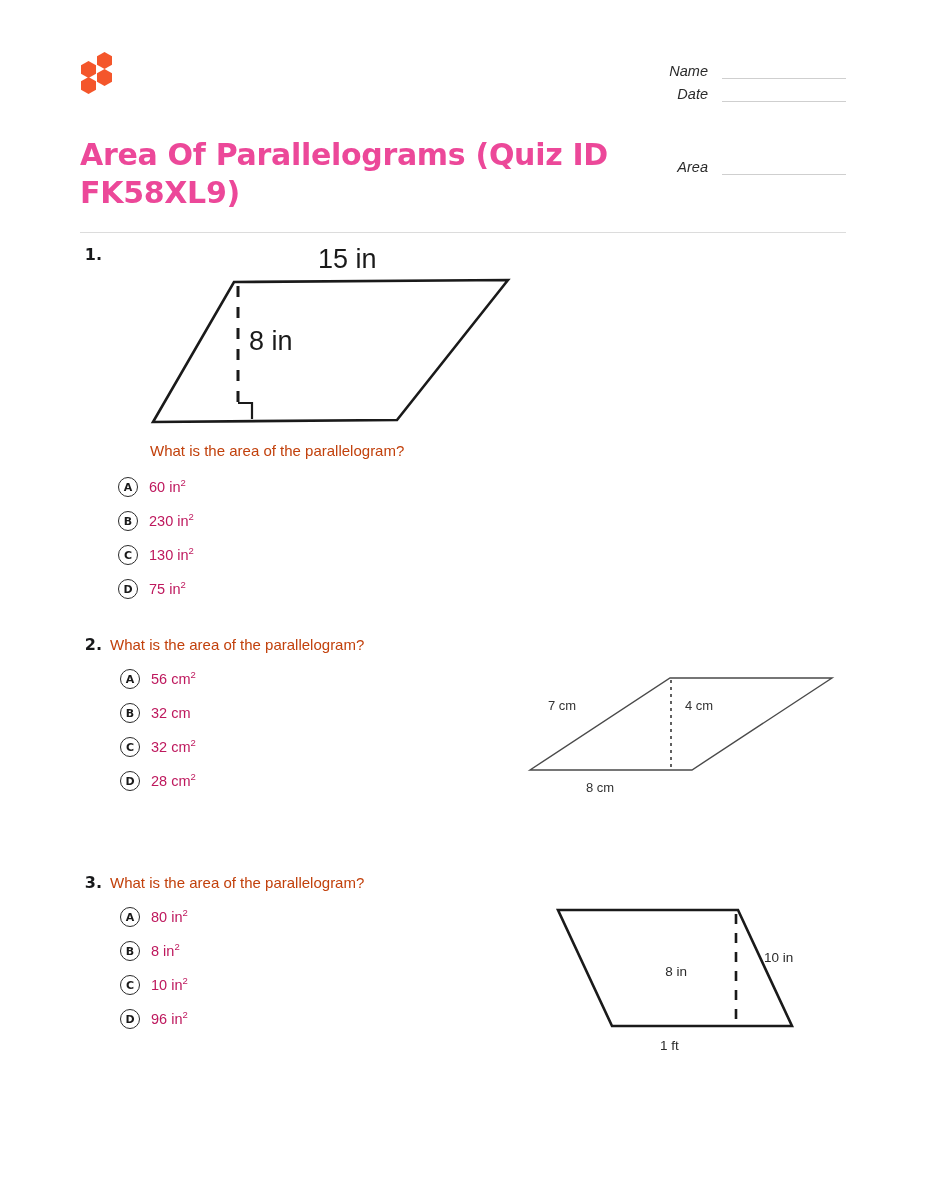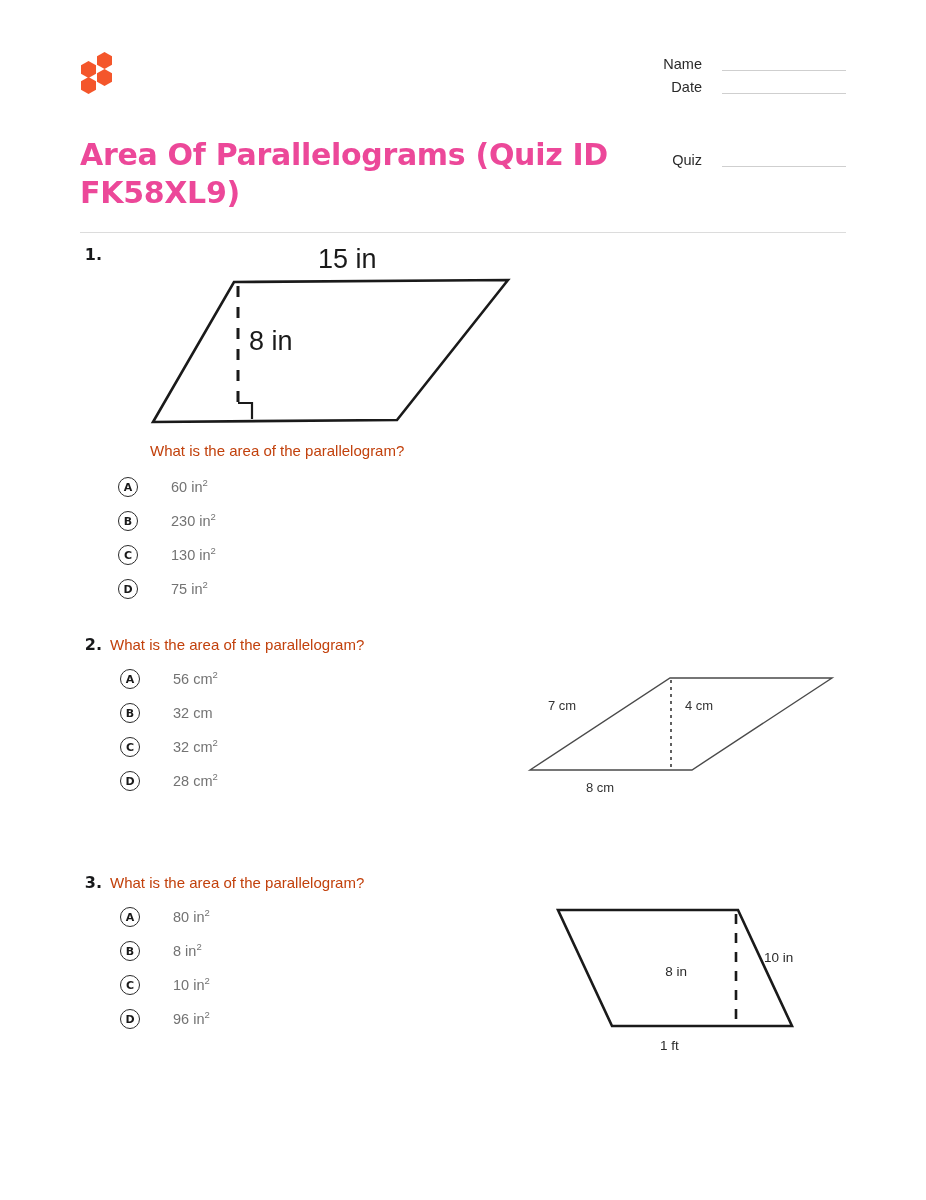--- a/index.html
+++ b/index.html
@@ -76,24 +76,25 @@
   }
 
   .meta-fields {
     position: absolute;
     right: 0;
     top: 8px;
     width: 200px;
   }
   .meta-row {
     display: flex;
-    align-items: flex-start;
+    align-items: flex-end;
     justify-content: flex-end;
-    gap: 20px;
+    gap: 14px;
     height: 23px;
+    font-style: italic;
   }
   .meta-row.score { margin-top: 50px; }
   .meta-label {
     font-size: 14.5px;
     color: #2a2a2a;
     white-space: nowrap;
     font-family: "Liberation Sans", sans-serif;
   }
   .meta-line {
     width: 124px;
@@ -158,22 +159,21 @@
     font-weight: bold;
     display: flex;
     align-items: center;
     justify-content: center;
     color: #1a1a1a;
     flex: 0 0 auto;
     font-family: "DejaVu Sans", sans-serif;
   }
   .opt-text {
     font-size: 14.5px;
-    color: #737373;
-    margin-left: 22px;
+    color: #be185d;
   }
   .opt-text sup {
     font-size: 9.5px;
     vertical-align: super;
     line-height: 0;
   }
 
   
   .q1-wrap { position: relative; }
   .q1-figure {
@@ -237,21 +237,21 @@
     <div class="meta-fields">
       <div class="meta-row">
         <span class="meta-label">Name</span>
         <span class="meta-line"></span>
       </div>
       <div class="meta-row">
         <span class="meta-label">Date</span>
         <span class="meta-line"></span>
       </div>
       <div class="meta-row score">
-        <span class="meta-label">Quiz</span>
+        <span class="meta-label">Area</span>
         <span class="meta-line"></span>
       </div>
     </div>
   </div>
 
   <div class="divider"></div>
 
   <div class="question" id="q1">
     <div class="q1-wrap">
       <div class="q-num" style="position:absolute;left:0;top:0;">1.</div>

